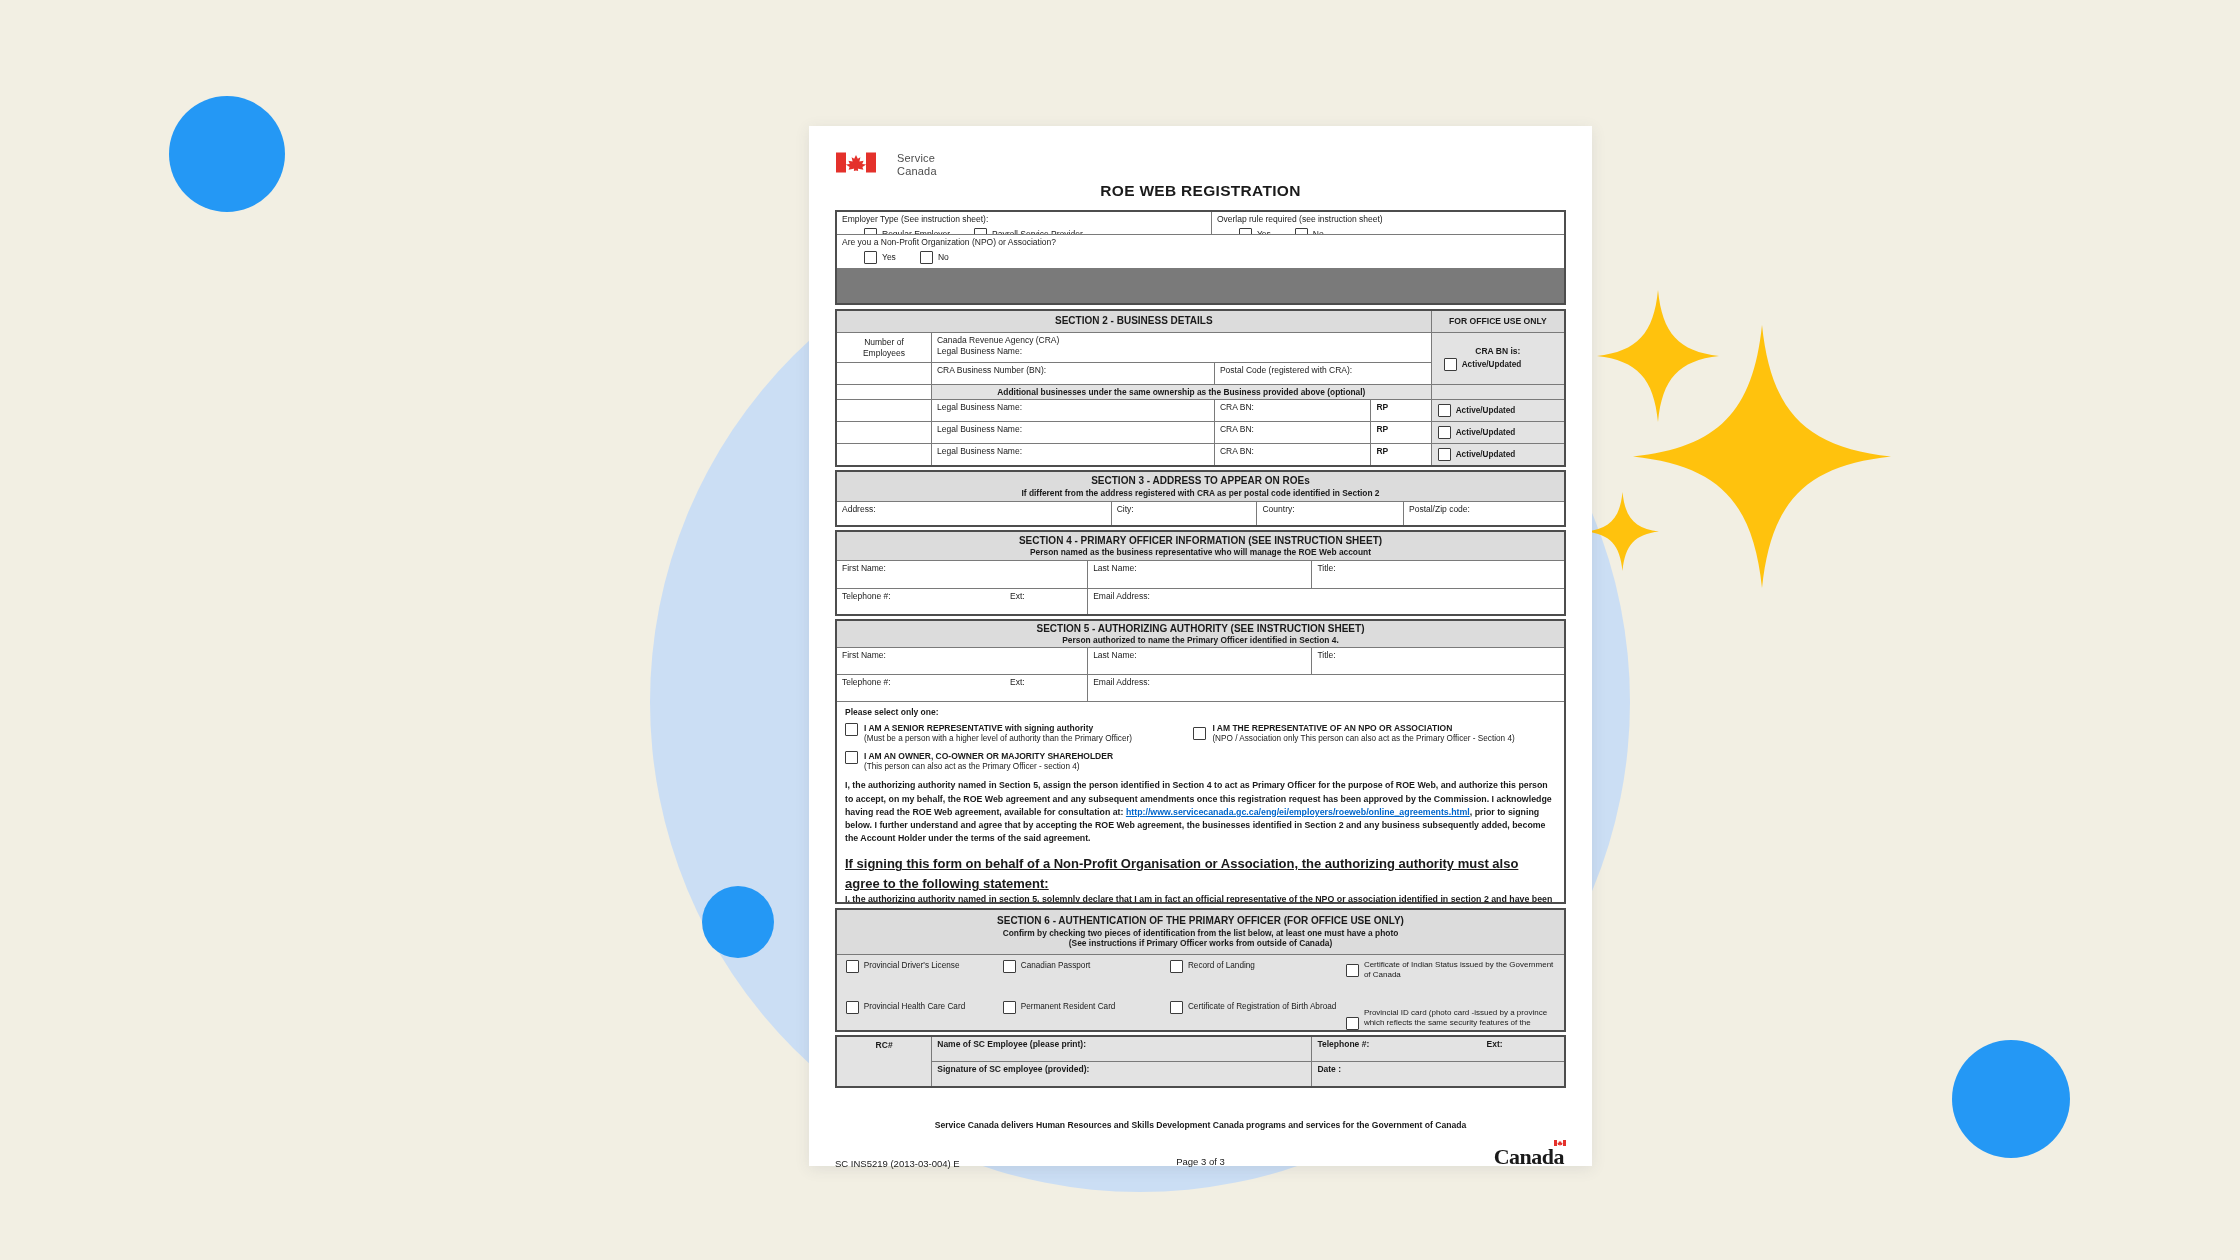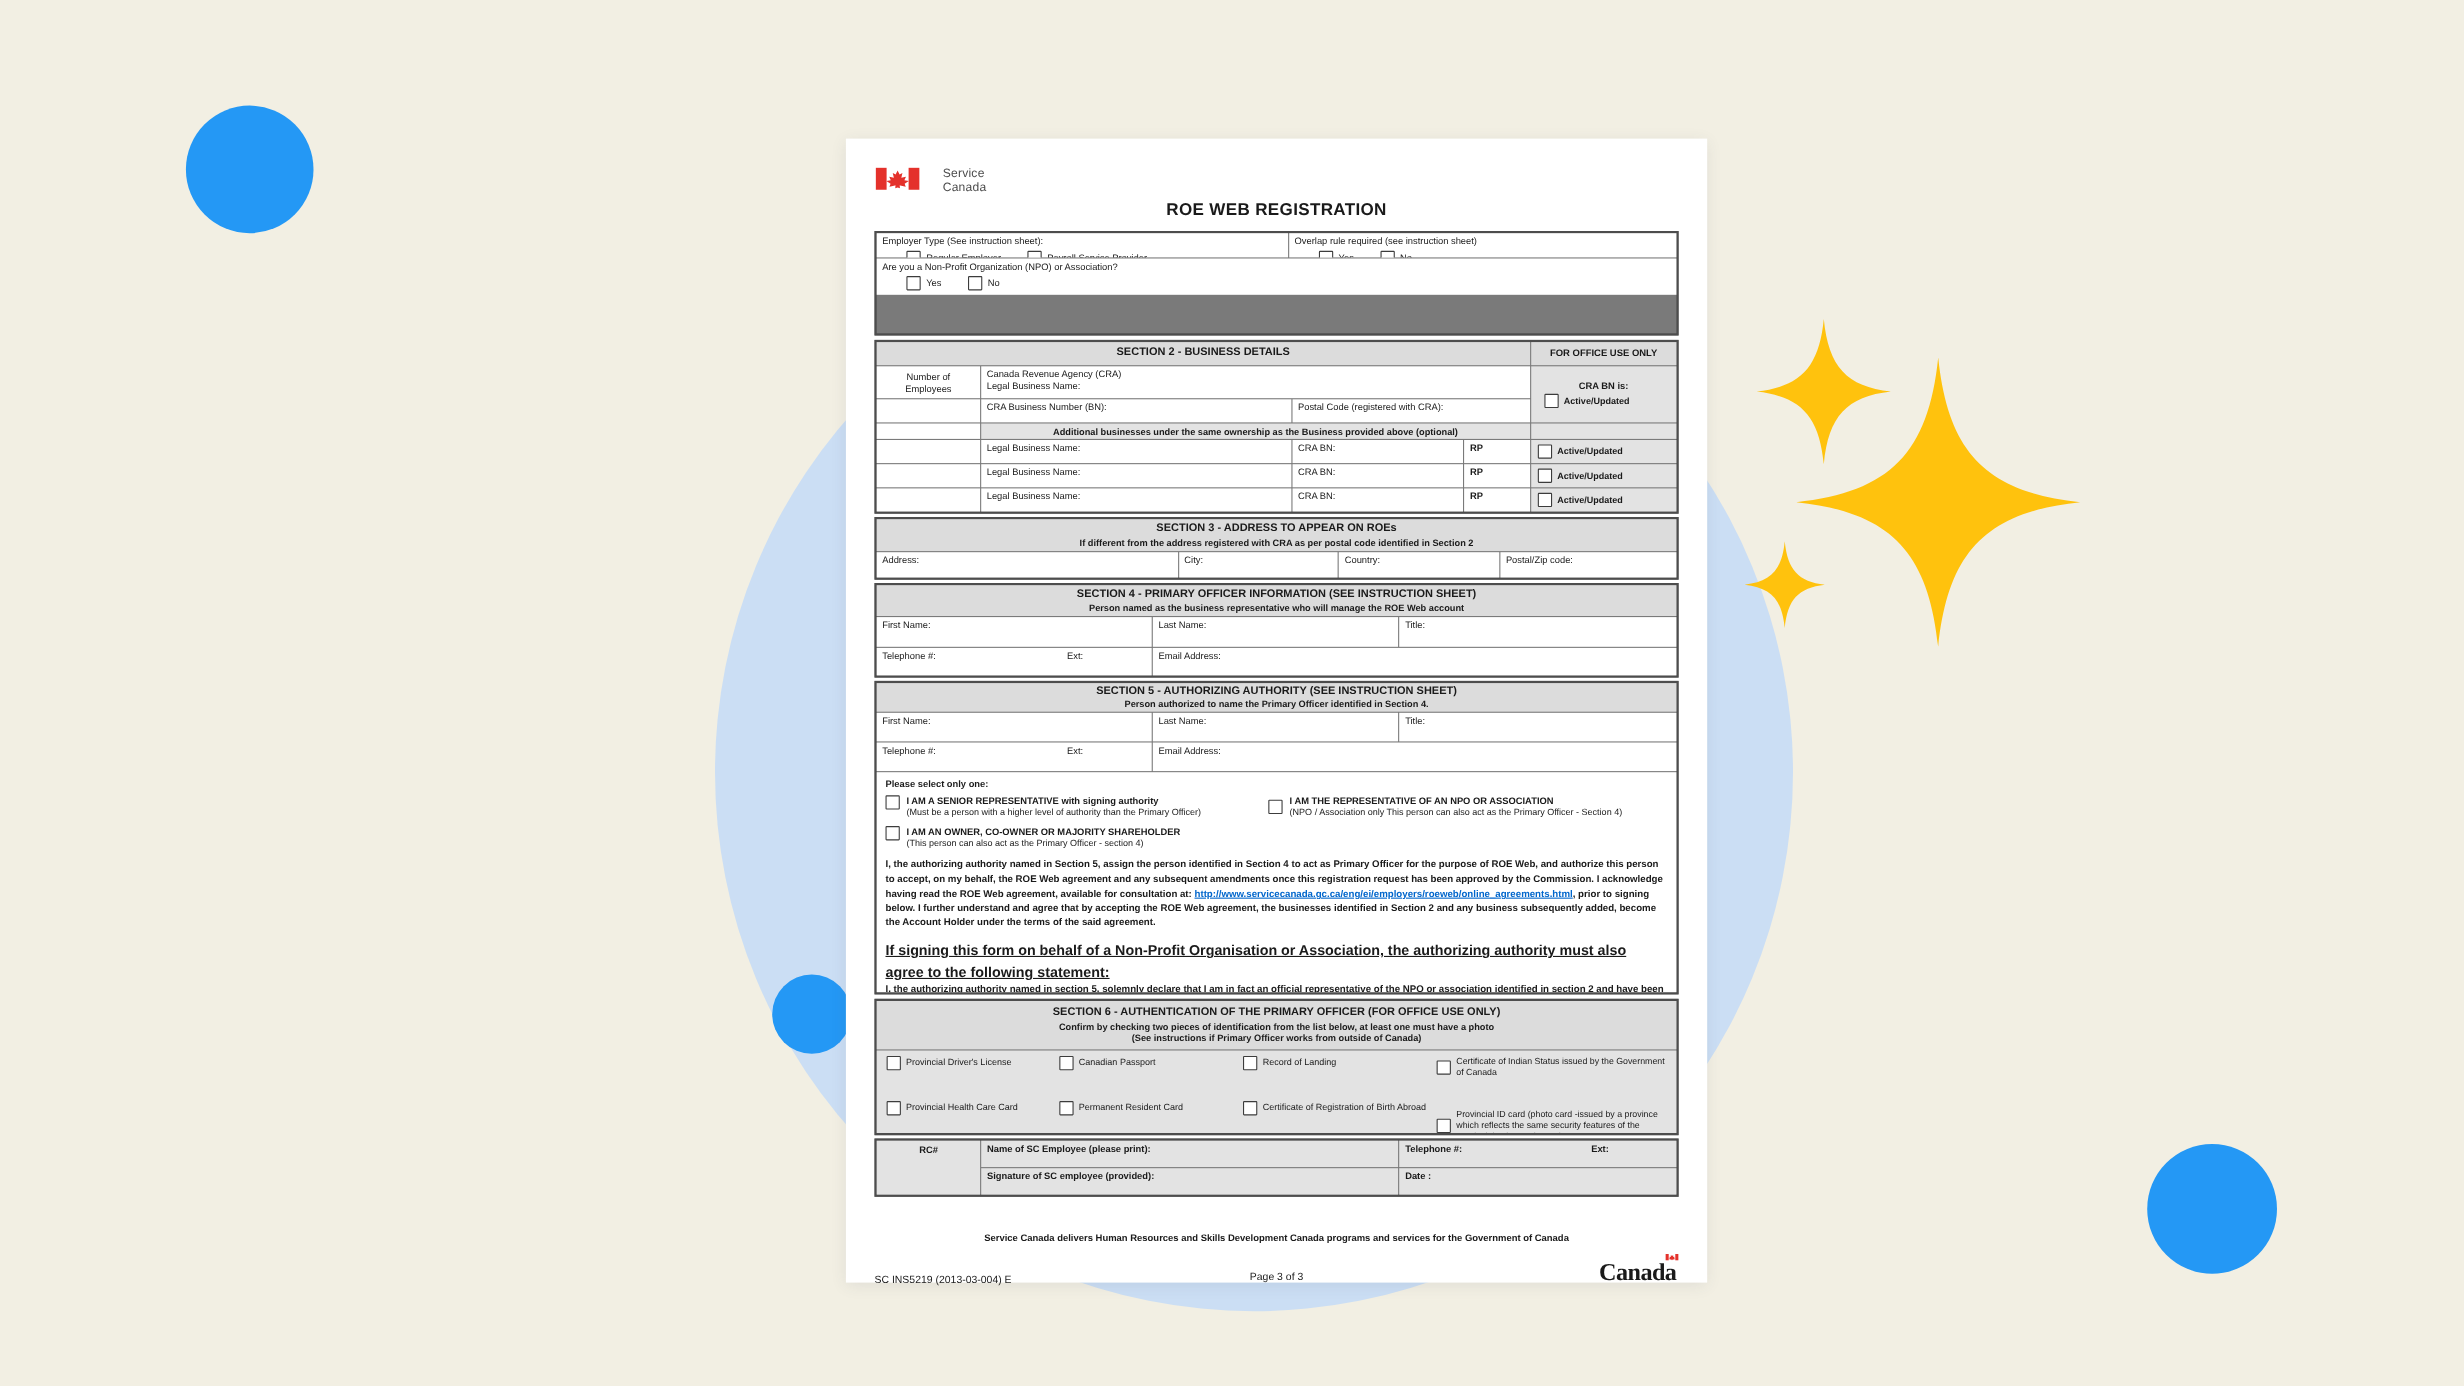--- a/index.html
+++ b/index.html
@@ -8,21 +8,21 @@
 
   
   .circle{position:absolute;border-radius:50%;background:#2498F5;}
   .c-tl{left:169px;top:96px;width:116px;height:116px;}
   .c-mid{left:702px;top:886px;width:72px;height:72px;}
   .c-br{left:1952px;top:1040px;width:118px;height:118px;}
   .c-pale{left:650px;top:212px;width:980px;height:980px;background:#CBDEF4;}
   .sparkle{position:absolute;}
 
   
-  .sheet{position:absolute;left:769px;top:126px;width:783px;height:1040px;background:#FFFFFF;
+  .sheet{position:absolute;left:809px;top:126px;width:783px;height:1040px;background:#FFFFFF;
          box-shadow:0 3px 14px rgba(60,70,90,.10);color:#1A1A1A;}
   .logo-row{position:absolute;left:27px;top:26px;display:flex;align-items:flex-start;}
   .logo-flag{width:40px;height:21px;margin-right:21px;}
   .logo-text{font-size:11px;line-height:13px;color:#4d4d4d;letter-spacing:.2px;}
   .ftitle{position:absolute;left:0;top:56px;width:100%;text-align:center;
           font-size:15.5px;font-weight:bold;letter-spacing:.3px;}
 
   .sec{position:relative;margin:0 26px;border:2px solid #4d4d4d;display:grid;gap:1px;background:#7a7a7a;}
   .sec > div{background:#fff;overflow:hidden;}
   .sec-h{background:#DCDCDC !important;font-weight:bold;text-align:center;font-size:10px;
@@ -49,21 +49,21 @@
   .s6b{margin-top:3px;grid-template-columns:13fr 52.3fr 34.7fr;grid-template-rows:24px 24px;}
 
   .span-all{grid-column:1 / -1;}
   .numemp{display:flex;flex-direction:column;justify-content:flex-start;align-items:center;
           font-size:8.5px;padding-top:4px;line-height:1.3;}
   .office-block{display:flex;flex-direction:column;justify-content:center;padding:2px 6px;gap:2px;}
   .band{font-size:8.4px;font-weight:bold;display:flex;align-items:center;justify-content:center;}
   .au{display:flex;align-items:center;gap:5px;font-size:8.2px;font-weight:bold;padding:0 6px;}
 
   .selblock{padding:5px 8px;position:relative;font-size:8.5px;}
-  .optrow{display:flex;margin-top:6px;}
+  .optrow{display:flex;margin-top:6px;justify-content:flex-end;}
   .opt{display:flex;gap:6px;}
   .opt .txt{line-height:1.3;}
   .opt .t{font-weight:bold;font-size:8.5px;}
   .opt .s{font-size:8.2px;}
   .opt1{width:49%;align-items:flex-start;}
   .opt2{width:51%;align-items:center;}
   .para{margin-top:7px;font-size:8.8px;font-weight:bold;line-height:1.5;}
   .para a{color:#0066CC;}
   .npo-intro{margin-top:9px;font-size:13px;font-weight:bold;text-decoration:underline;line-height:1.5;}
   .npo-dec{font-size:8.8px;font-weight:bold;line-height:1.5;}

